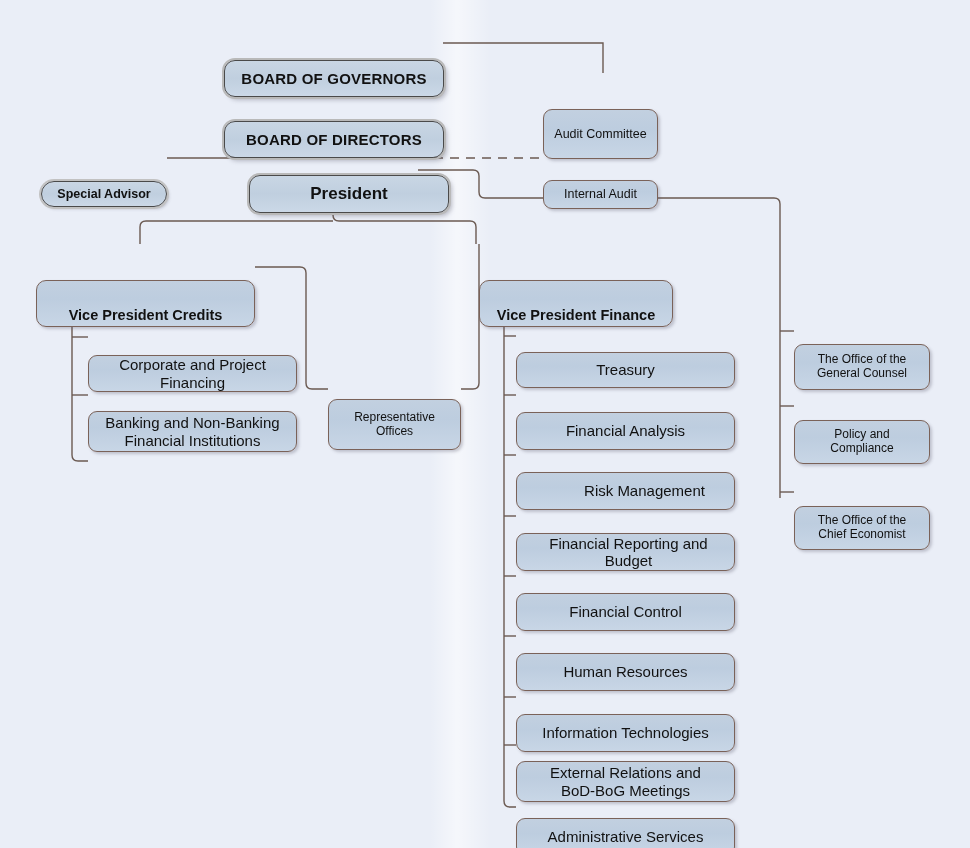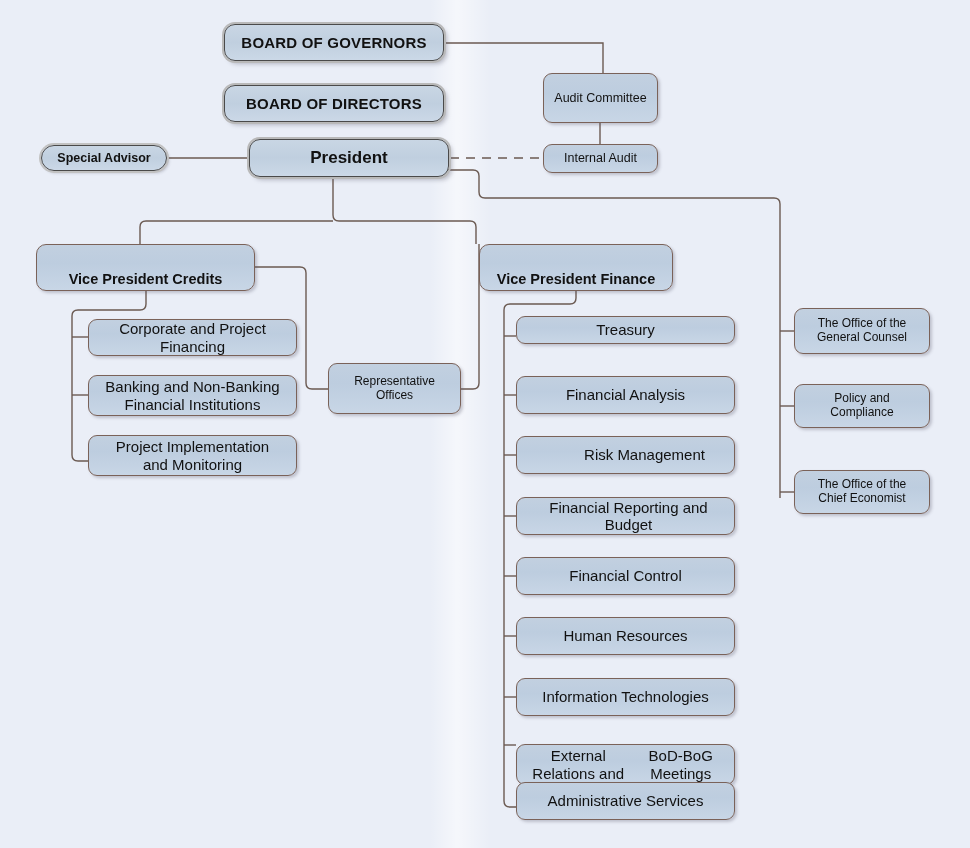--- a/index.html
+++ b/index.html
@@ -30,20 +30,21 @@
     display:flex;align-items:center;justify-content:center;
     text-align:center;
     color:#111;
     background:linear-gradient(to bottom,#c2d0e0 0%,#bdcddf 40%,#c8d6e6 100%);
     border:1.3px solid #7a6259;
     border-radius:9px;
     box-shadow:2px 2px 3px rgba(90,90,110,.30);
     line-height:1.15;
     font-size:12.5px;
     padding:2px 6px;
+    margin-top:36px;
   }
   .node span{display:block;}
 
   
   .board{
     font-weight:bold;font-size:15px;letter-spacing:.2px;
     border:1.6px solid #4a4a4a;
     border-radius:11px;
     box-shadow:0 0 0 2px #b9b9b9, 3px 3px 4px rgba(80,80,100,.35);
     background:linear-gradient(to bottom,#c9d6e4 0%,#c0cfdf 50%,#cbd8e7 100%);
@@ -152,47 +153,43 @@
   </div>
 
   <div class="node unit" style="left:88px;top:319px;width:209px;height:37px;flex-direction:column;">
     <span>Corporate and Project Financing</span>
 
   </div>
   <div class="node unit" style="left:88px;top:375px;width:209px;height:41px;flex-direction:column;">
     <span>Banking and Non-Banking</span>
     <span>Financial Institutions</span>
   </div>
-  <div class="node unit" style="left:88px;top:435px;width:209px;height:41px;flex-direction:column;">
-    <span>Project Implementation</span>
-    <span>and  Monitoring</span>
-  </div>
-
-  <div class="node unit" style="left:516px;top:316px;width:219px;height:28px;flex-direction:column;">
+
+  <div class="node unit" style="left:516px;top:316px;width:219px;height:36px;flex-direction:column;">
     <span>Treasury</span>
   </div>
   <div class="node unit" style="left:516px;top:376px;width:219px;height:38px;flex-direction:column;">
     <span>Financial Analysis</span>
   </div>
   <div class="node unit" style="left:516px;top:436px;width:219px;height:38px;flex-direction:column;padding-left:44px;">
     <span>Risk Management</span>
   </div>
   <div class="node unit" style="left:516px;top:497px;width:219px;height:38px;flex-direction:column;padding-left:12px;">
     <span>Financial Reporting and Budget</span>
   </div>
   <div class="node unit" style="left:516px;top:557px;width:219px;height:38px;flex-direction:column;">
     <span>Financial Control</span>
   </div>
   <div class="node unit" style="left:516px;top:617px;width:219px;height:38px;flex-direction:column;">
     <span>Human Resources</span>
   </div>
   <div class="node unit" style="left:516px;top:678px;width:219px;height:38px;flex-direction:column;text-align:center;">
     <span>Information Technologies</span>
   </div>
-  <div class="node unit" style="left:516px;top:744px;width:219px;height:41px;">
+  <div class="node unit" style="left:516px;top:725px;width:219px;height:41px;flex-direction:column;">
     <span>External Relations and</span>
     <span>BoD-BoG Meetings</span>
   </div>
   <div class="node unit" style="left:516px;top:782px;width:219px;height:38px;flex-direction:column;">
     <span>Administrative Services</span>
   </div>
 
   <div class="node unit2" style="left:794px;top:308px;width:136px;height:46px;flex-direction:column;">
     <span>The Office of the</span>
     <span>General Counsel</span>

